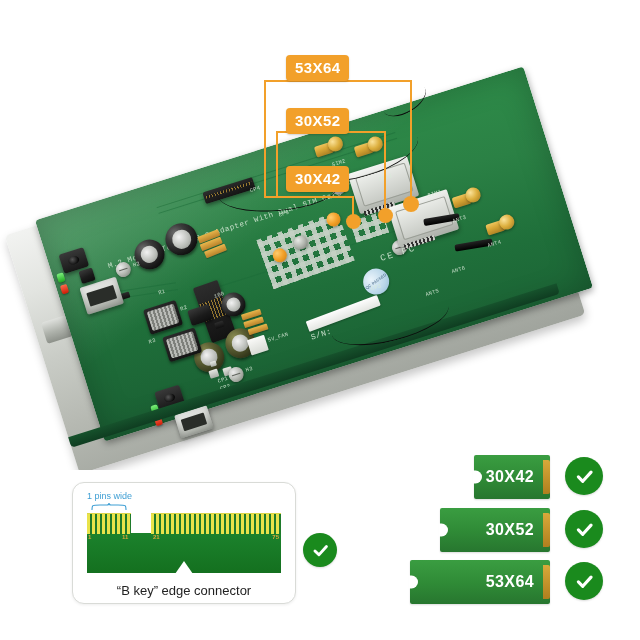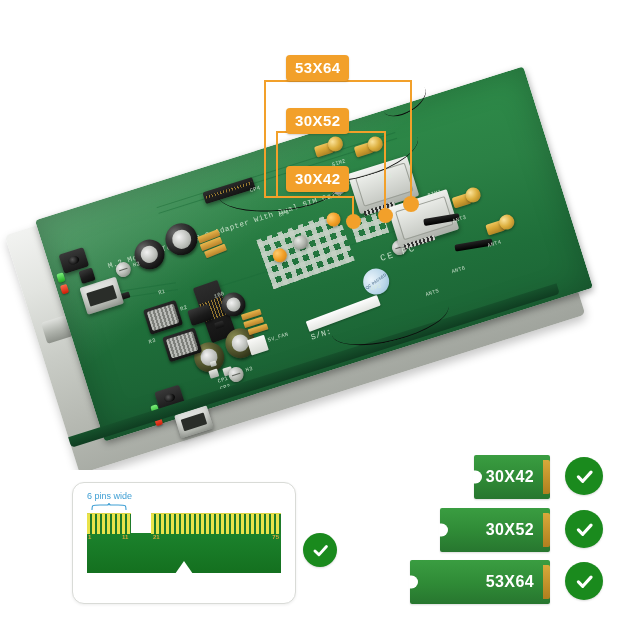--- a/index.html
+++ b/index.html
@@ -440,36 +440,37 @@
     <div class="leader leader-h" style="left:276px;top:196px;width:78px;"></div>
     <div class="leader leader-v" style="left:352px;top:196px;height:24px;"></div>
     <div class="leader-dot" style="left:346px;top:214px;width:15px;height:15px;"></div>
 
     <div class="callout" style="left:286px;top:55px;">53X64</div>
     <div class="callout" style="left:286px;top:108px;">30X52</div>
     <div class="callout" style="left:286px;top:166px;">30X42</div>
   </div>
 
   <div class="bkey-panel">
-    <div class="pins-label">6 pins wide</div>
+    <div class="pins-label">1 pins wide</div>
     <svg class="brace" viewBox="0 0 36 8">
       <path d="M1 7 C1 2, 1 2, 9 2 L16 2 C18 2, 18 0, 18 0 C18 0, 18 2, 20 2 L27 2 C35 2, 35 2, 35 7" fill="none" stroke="#3F9FD4" stroke-width="1.1"></path>
     </svg>
 
     <div class="conn-board">
       <div class="conn-fingers-a"></div>
       <div class="conn-gap"></div>
       <div class="conn-fingers-b"></div>
       <div class="pinnum" style="left:1px;">1</div>
       <div class="pinnum" style="left:35px;">11</div>
       <div class="pinnum" style="left:66px;">21</div>
       <div class="pinnum" style="right:2px;">75</div>
       <div class="notch-arrow"></div>
     </div>
 
+    <div class="bkey-caption">“B key”  edge connector</div>
   </div>
 
   <div class="check" style="left:303px;top:533px;width:34px;height:34px;">
     <svg width="19" height="19" viewBox="0 0 24 24">
         <path d="M5 12.5 L10 17.5 L19.5 7" fill="none" stroke="#fff" stroke-width="3.6" stroke-linecap="round" stroke-linejoin="round"></path>
       </svg>
   </div>
 
   <div class="modcard" style="left:474px;top:455px;width:76px;height:44px;">
     <div class="notch"></div>

